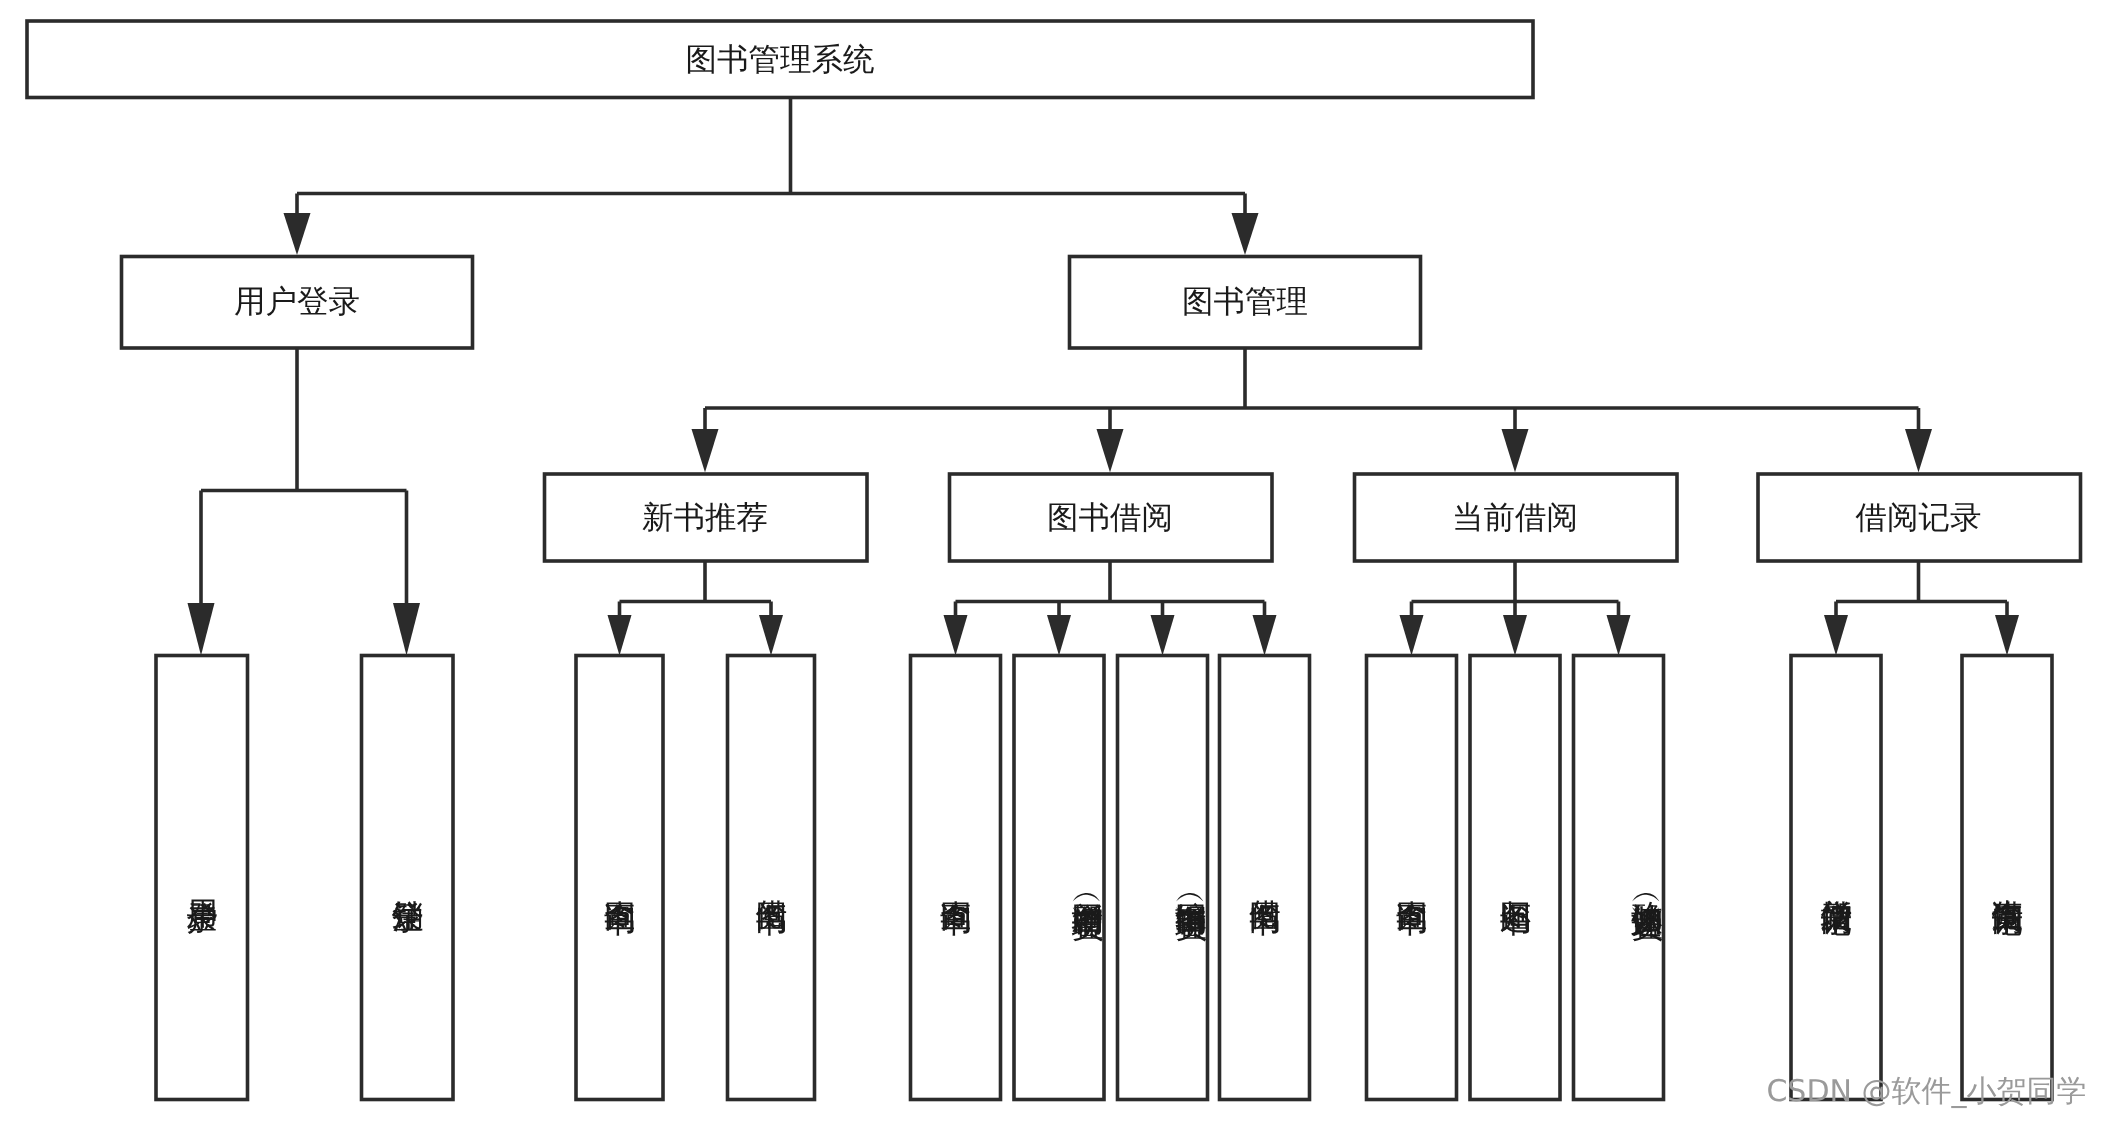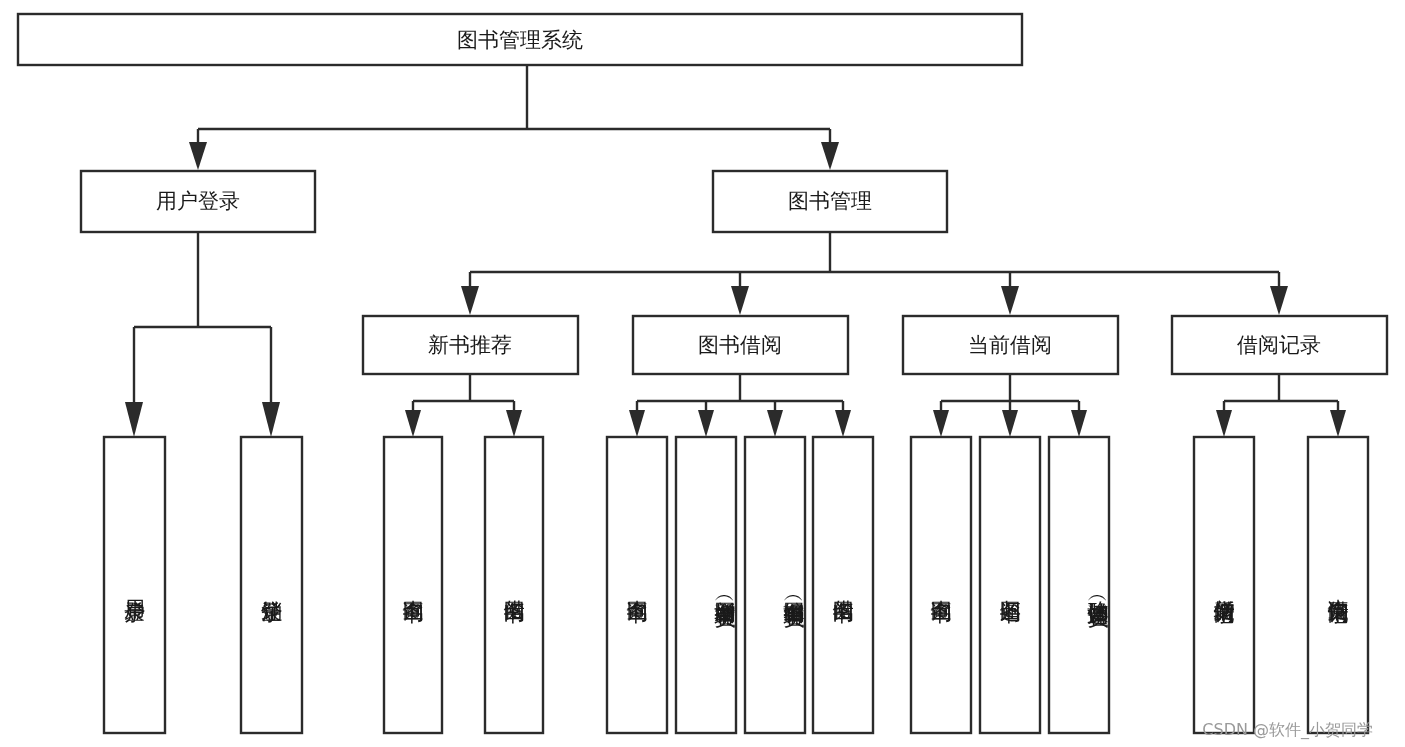--- a/index.html
+++ b/index.html
@@ -59,24 +59,24 @@
     font-size: 21px;
     line-height: 1.08;
     color: #1a1a1a;
     letter-spacing: 1px;
     white-space: nowrap;
     pointer-events: none;
     user-select: none;
   }
   .watermark {
     position: absolute;
-    right: 32px;
+    right: 14px;
     bottom: 6px;
     font-family: "DejaVu Sans", "Liberation Sans", sans-serif;
-    font-size: 16px;
+    font-size: 20px;
     color: #9a9a9a;
     white-space: nowrap;
     user-select: none;
   }
 </style>
 </head>
 <body>
 
 <div id="diagram-root">
 

